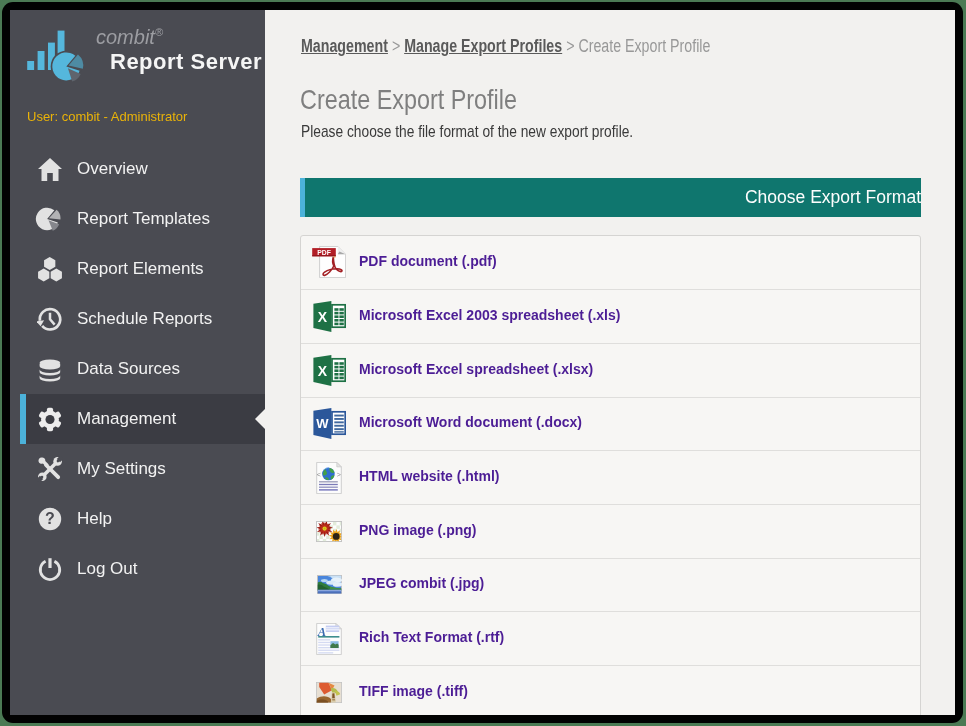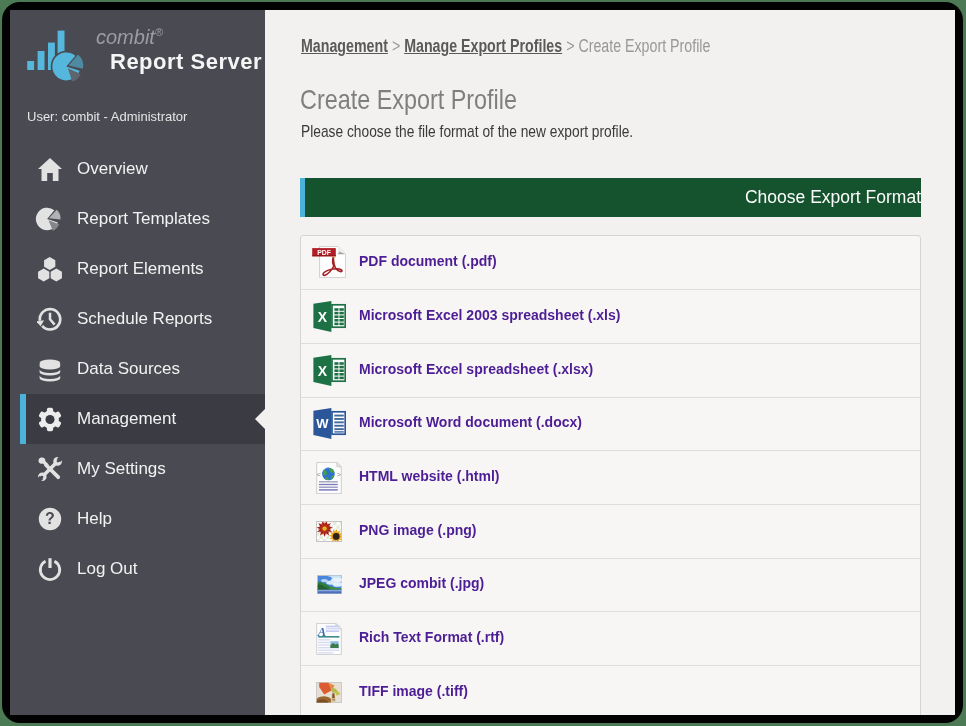--- a/index.html
+++ b/index.html
@@ -1,43 +1,43 @@
 <!DOCTYPE html>
 <html><head>
 <meta charset="utf-8">
 <style>
 * { margin:0; padding:0; box-sizing:border-box; }
 html,body { width:966px; height:726px; overflow:hidden; }
 body { background:#4b7a54; font-family:"Liberation Sans",sans-serif; position:relative; }
-.frame { position:absolute; left:2px; top:2px; width:961px; height:721px; background:#020202; border-radius:18px; }
+.frame { position:absolute; left:2px; top:2px; width:961px; height:721px; background:#020202; border-radius:11px; }
 .app { position:absolute; left:10px; top:10px; width:945px; height:705px; overflow:hidden; display:flex; }
 .frame > .app { left:8px; top:8px; }
 .sidebar { width:254.5px; background:#4a4b52; position:relative; flex:none; }
 .content { flex:1; background:#f2f1ef; position:relative;text-align:right; }
 
 
 .logo { position:absolute; left:0; top:0; }
 .brand-c { position:absolute; left:86px; top:16px; color:#9c9da2; font-style:italic; font-size:20px; }
 .brand-r { position:absolute; left:100px; top:39px; color:#f5f5f5; font-weight:bold; font-size:22px; letter-spacing:0.5px; }
-.userline { position:absolute; left:17px; top:98.5px; color:#e5e5e5; font-size:13px; }
+.userline { position:absolute; left:17px; top:98.5px; color:#eab308; font-size:13px; }
 
 
 .menu { position:absolute; left:0; top:134px; width:100%;padding-left:10px; }
 .mi { height:50px; position:relative; display:flex; align-items:center; color:#f2f2f2; font-size:17px; }
 .mi .ic { position:absolute; left:17px; width:26px; height:26px; display:flex; align-items:center; justify-content:center; }
 .mi .tx { position:absolute; left:57px; }
 .mi.sel { background:#3b3c43; }
 .mi.sel .bar { position:absolute; left:0; top:0; width:6px; height:100%; background:#4cb2da; }
 
 
 .crumbs { position:absolute; left:36px; top:26.3px; font-size:18px; color:#989898; transform:scaleX(0.79); transform-origin:0 0; white-space:nowrap; }
 .crumbs b { color:#5a5a5a; text-decoration:underline; }
 .title { position:absolute; left:35px; top:73.5px; font-size:28px; color:#7f7f7f; transform:scaleX(0.835); transform-origin:0 0; white-space:nowrap; }
 .subtitle { position:absolute; left:36px; top:111.6px; font-size:17px; color:#3a3a3a; transform:scaleX(0.81); transform-origin:0 0; white-space:nowrap; }
-.sechead { position:absolute; left:35.5px; top:168px; width:621px; height:39px; background:#14532d; border-left:5px solid #4cb2da; }
+.sechead { position:absolute; left:35.5px; top:168px; width:621px; height:39px; background:#0f766e; border-left:5px solid #4cb2da; }
 .sechead span { display:inline-block; font-size:17.5px; line-height:38px; color:#fdfdfd; padding-left:9px; transform-origin:0 0; white-space:nowrap; }
 .listbox { position:absolute; left:35.5px; top:224.5px; width:621px; height:500px; background:#f7f6f4; border:1px solid #d5d4d2; border-radius:3px; }
 .row { height:53.7px; position:relative; display:flex; align-items:center; border-top:1px solid #dfdedc; }
 .row:first-child { border-top:none; }
 .row .fic { position:absolute; left:11px; width:34px; height:34px; display:flex; align-items:center; justify-content:center; }
 .row .ftx { position:absolute; left:58px; top:50%; margin-top:-9.5px; font-weight:bold; font-size:14px; color:#4c1d95; }
 .arrow { position:absolute; left:-10px; top:399px; width:0; height:0; border-top:10px solid transparent; border-bottom:10px solid transparent; border-right:10px solid #f2f1ef; }
 </style>
 </head>
 <body>

